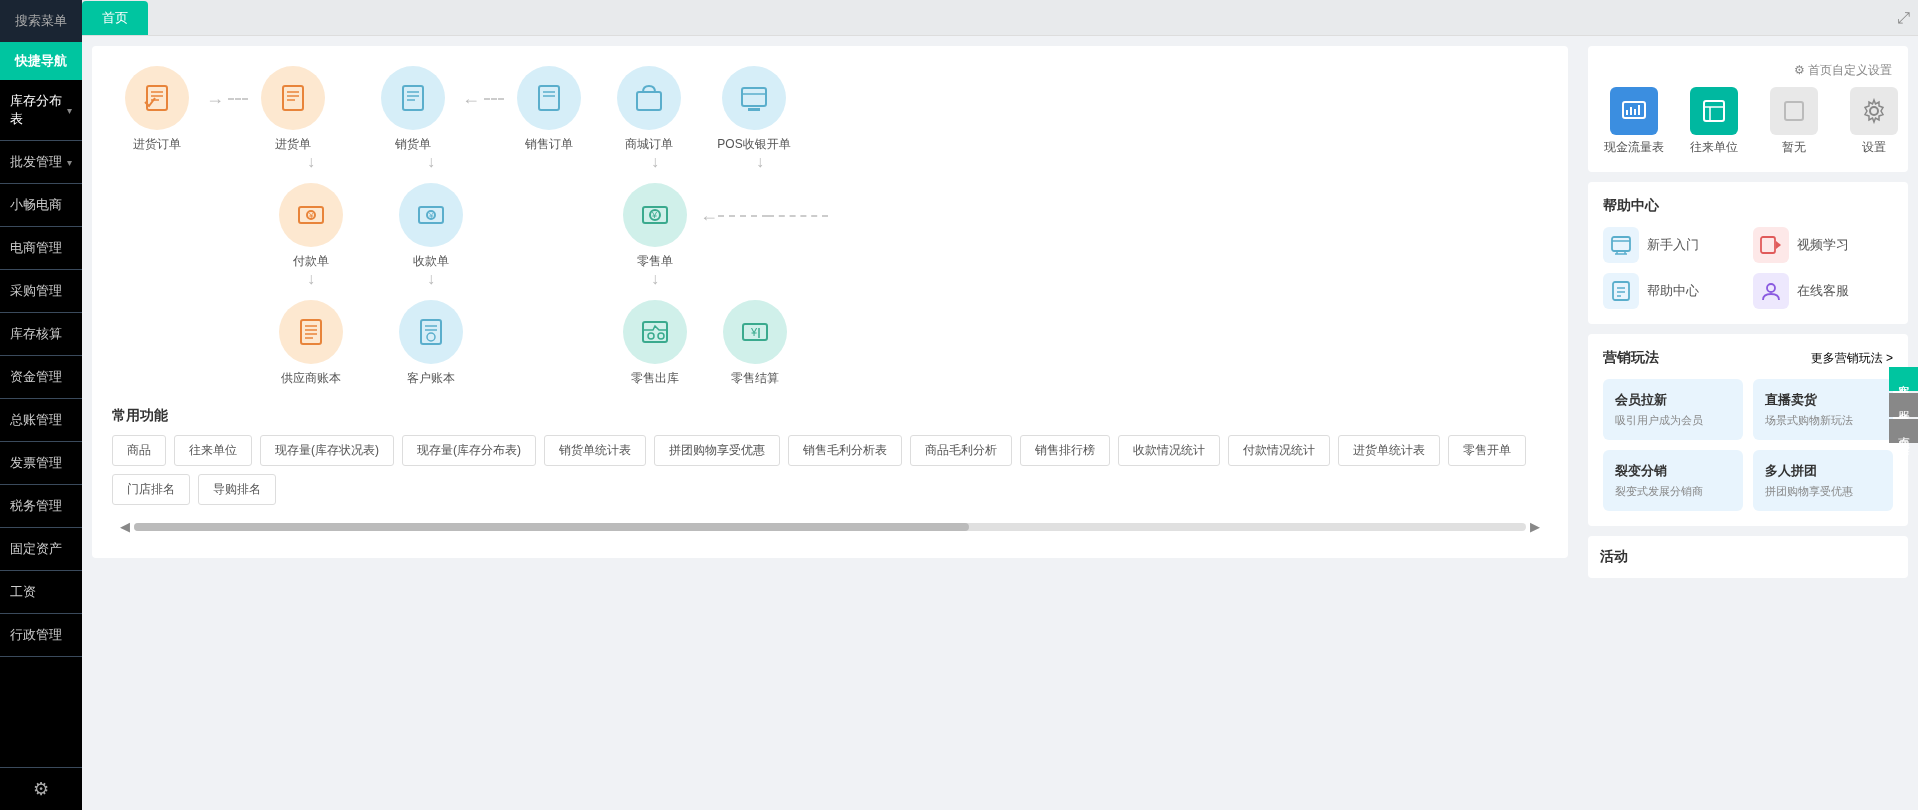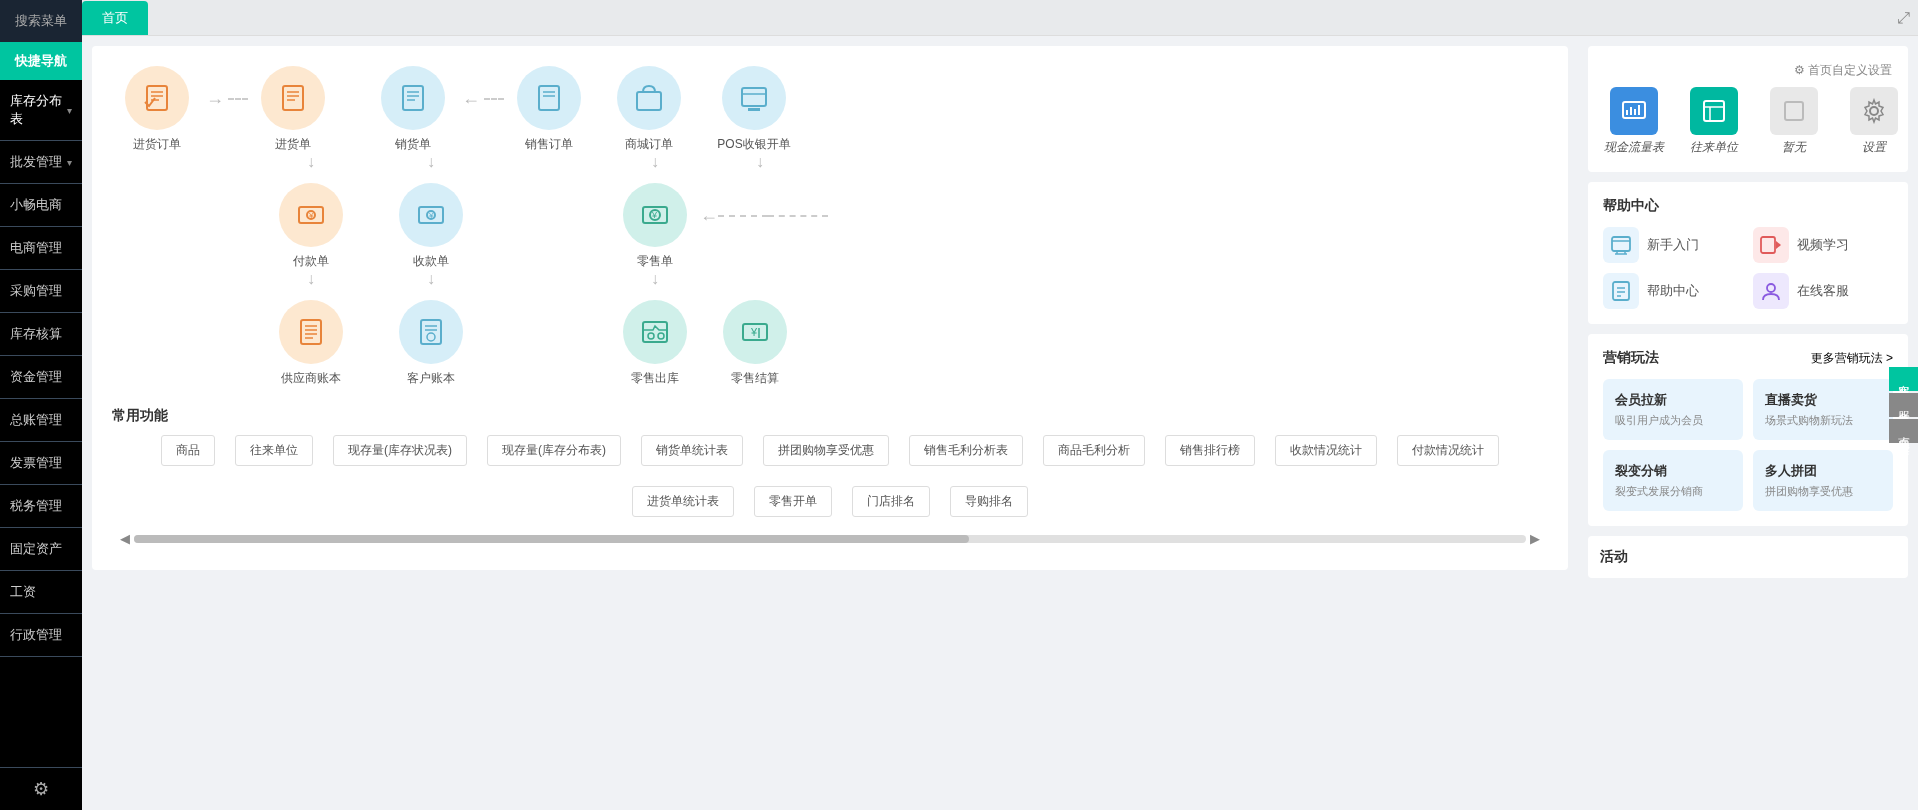--- a/index.html
+++ b/index.html
@@ -142,22 +142,21 @@
     }
     .common-func-title {
       font-size: 14px;
       color: #333;
       margin-bottom: 10px;
       font-weight: bold;
     }
     .func-grid {
       display: flex;
       flex-wrap: wrap;
-      gap: 20px;
-      justify-content: center;
+      gap: 8px;
     }
     .func-btn {
       border: 1px solid #ddd;
       background: white;
       border-radius: 3px;
       padding: 6px 14px;
       font-size: 12px;
       color: #555;
       cursor: pointer;
     }
@@ -209,21 +208,20 @@
     .quick-bar-setting {
       font-size: 12px;
       color: #888;
       cursor: pointer;
     }
     .quick-bar-setting::before { content: '⚙ '; }
     .quick-icons {
       display: flex;
       gap: 20px;
       align-items: center;
-      font-style: italic;
     }
     .quick-icon-item {
       display: flex;
       flex-direction: column;
       align-items: center;
       cursor: pointer;
       min-width: 60px;
     }
     .quick-icon-box {
       width: 48px;

